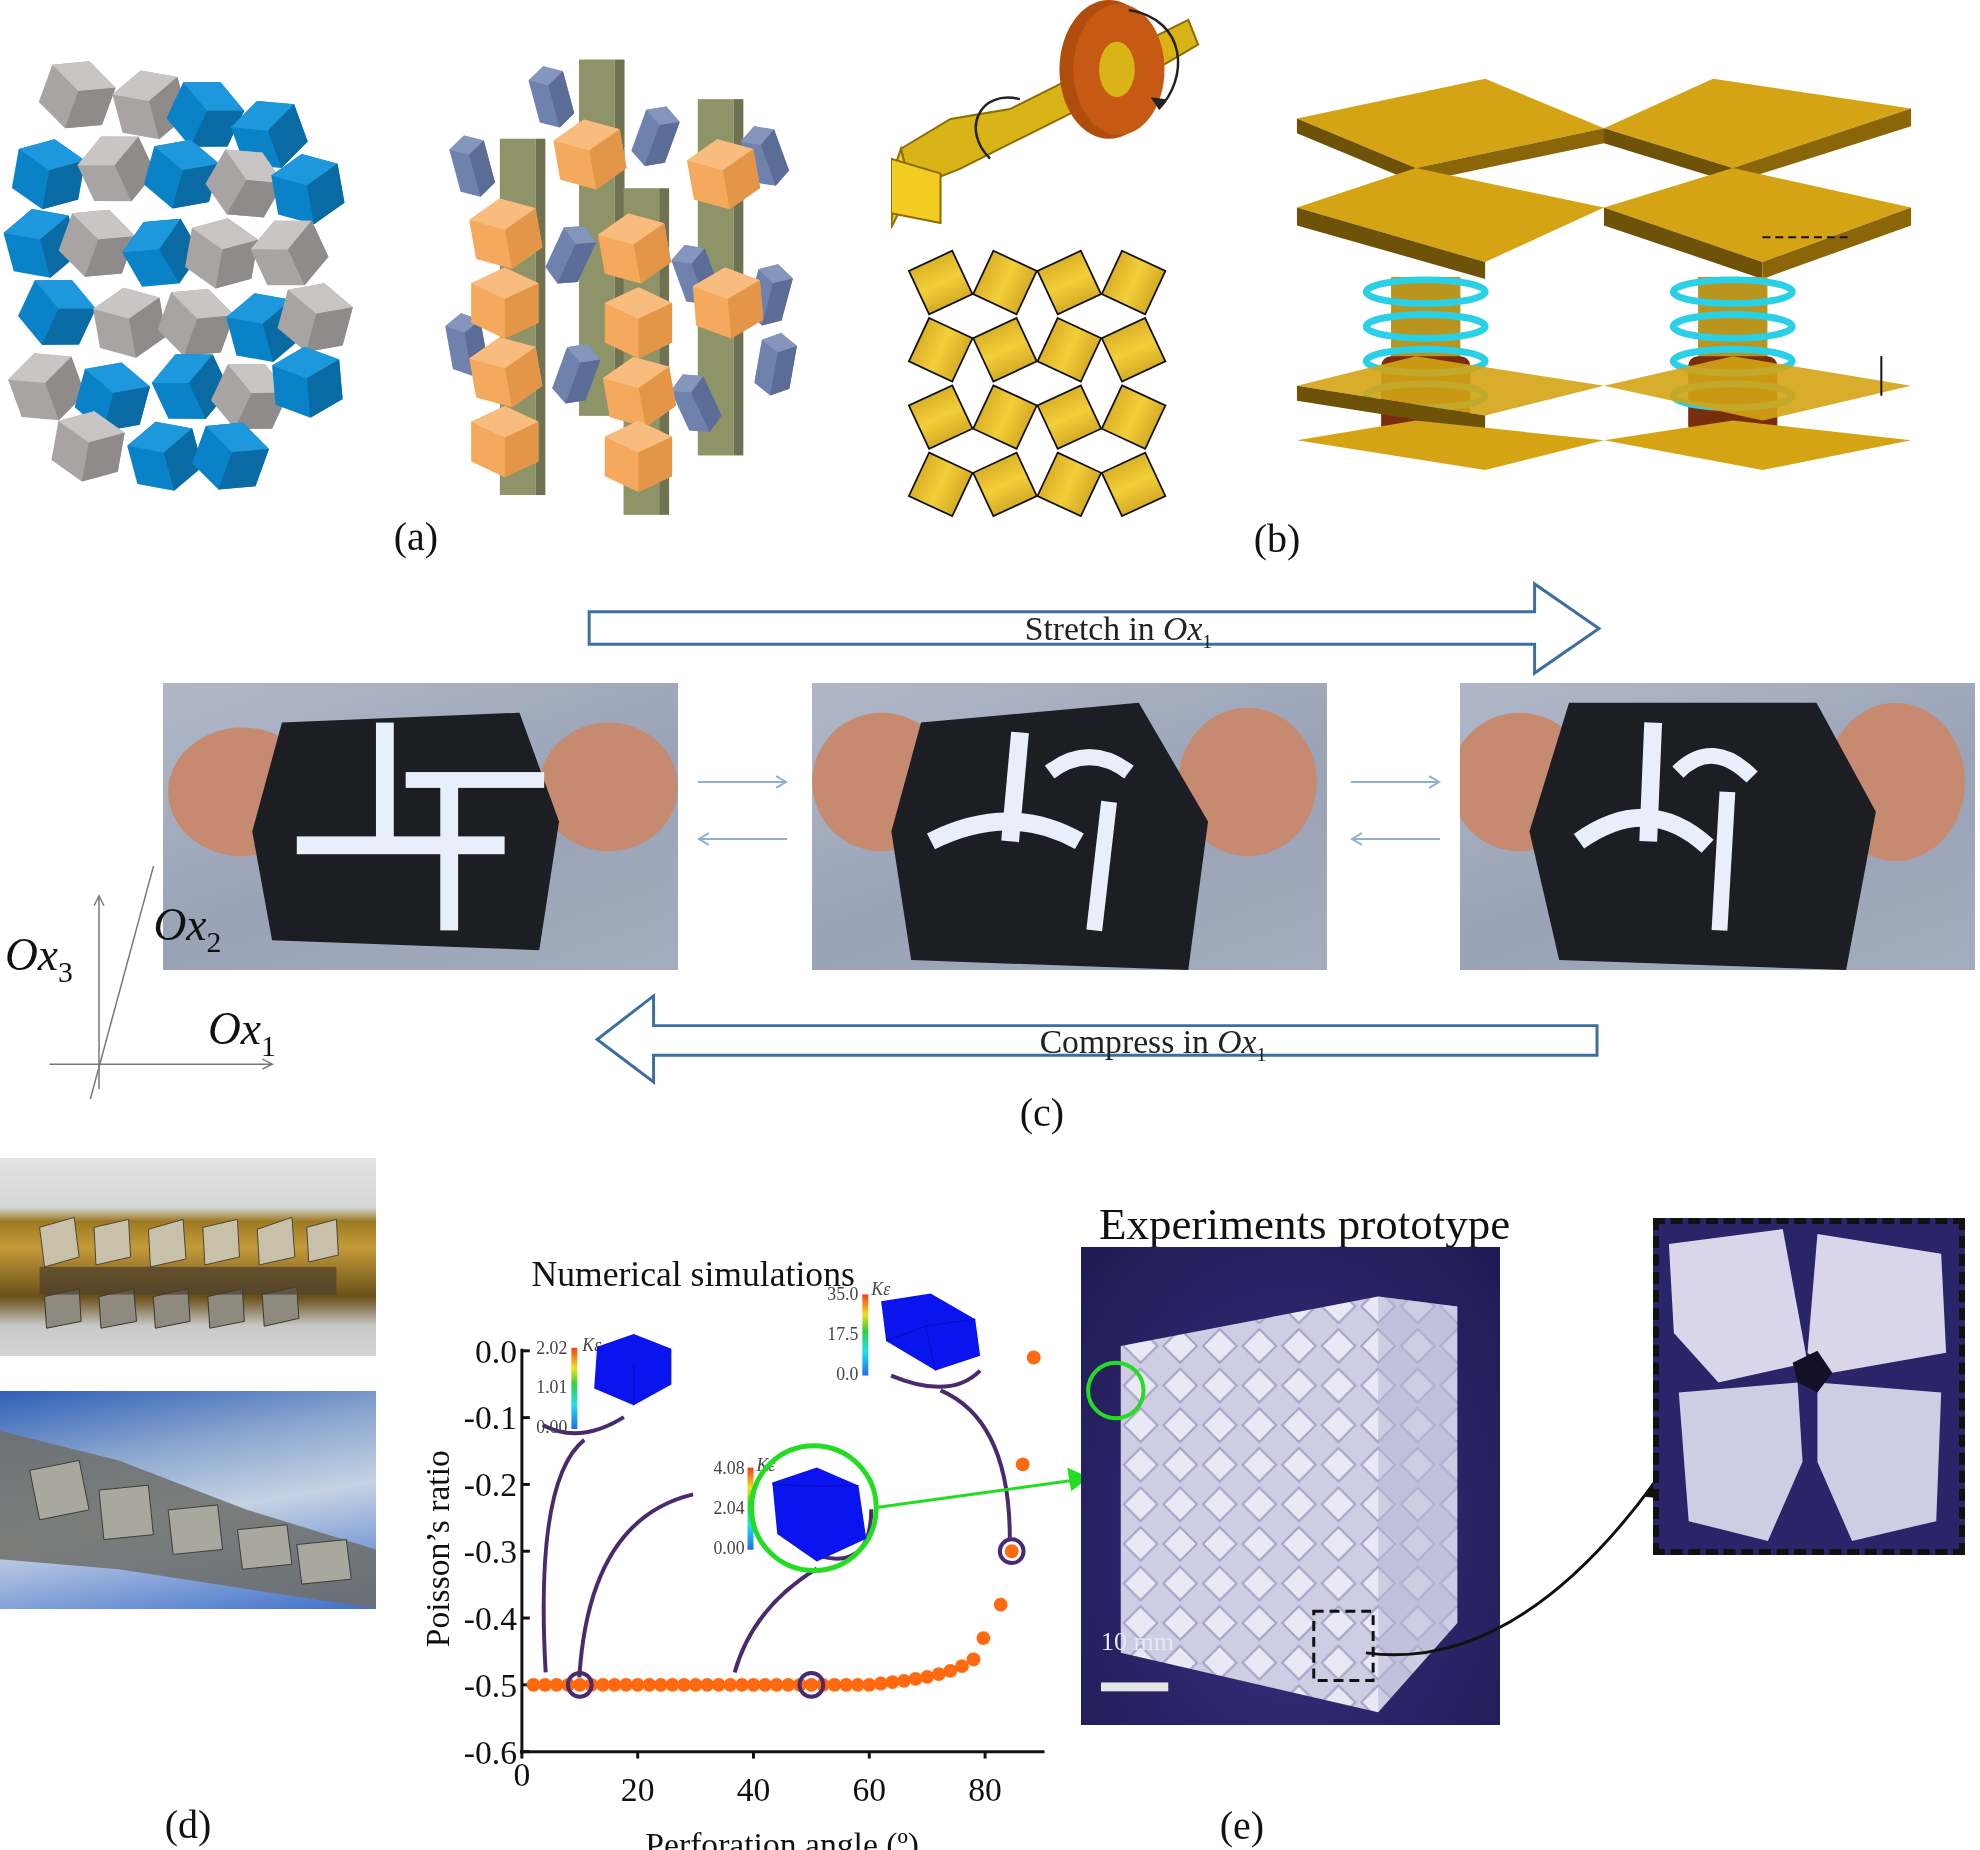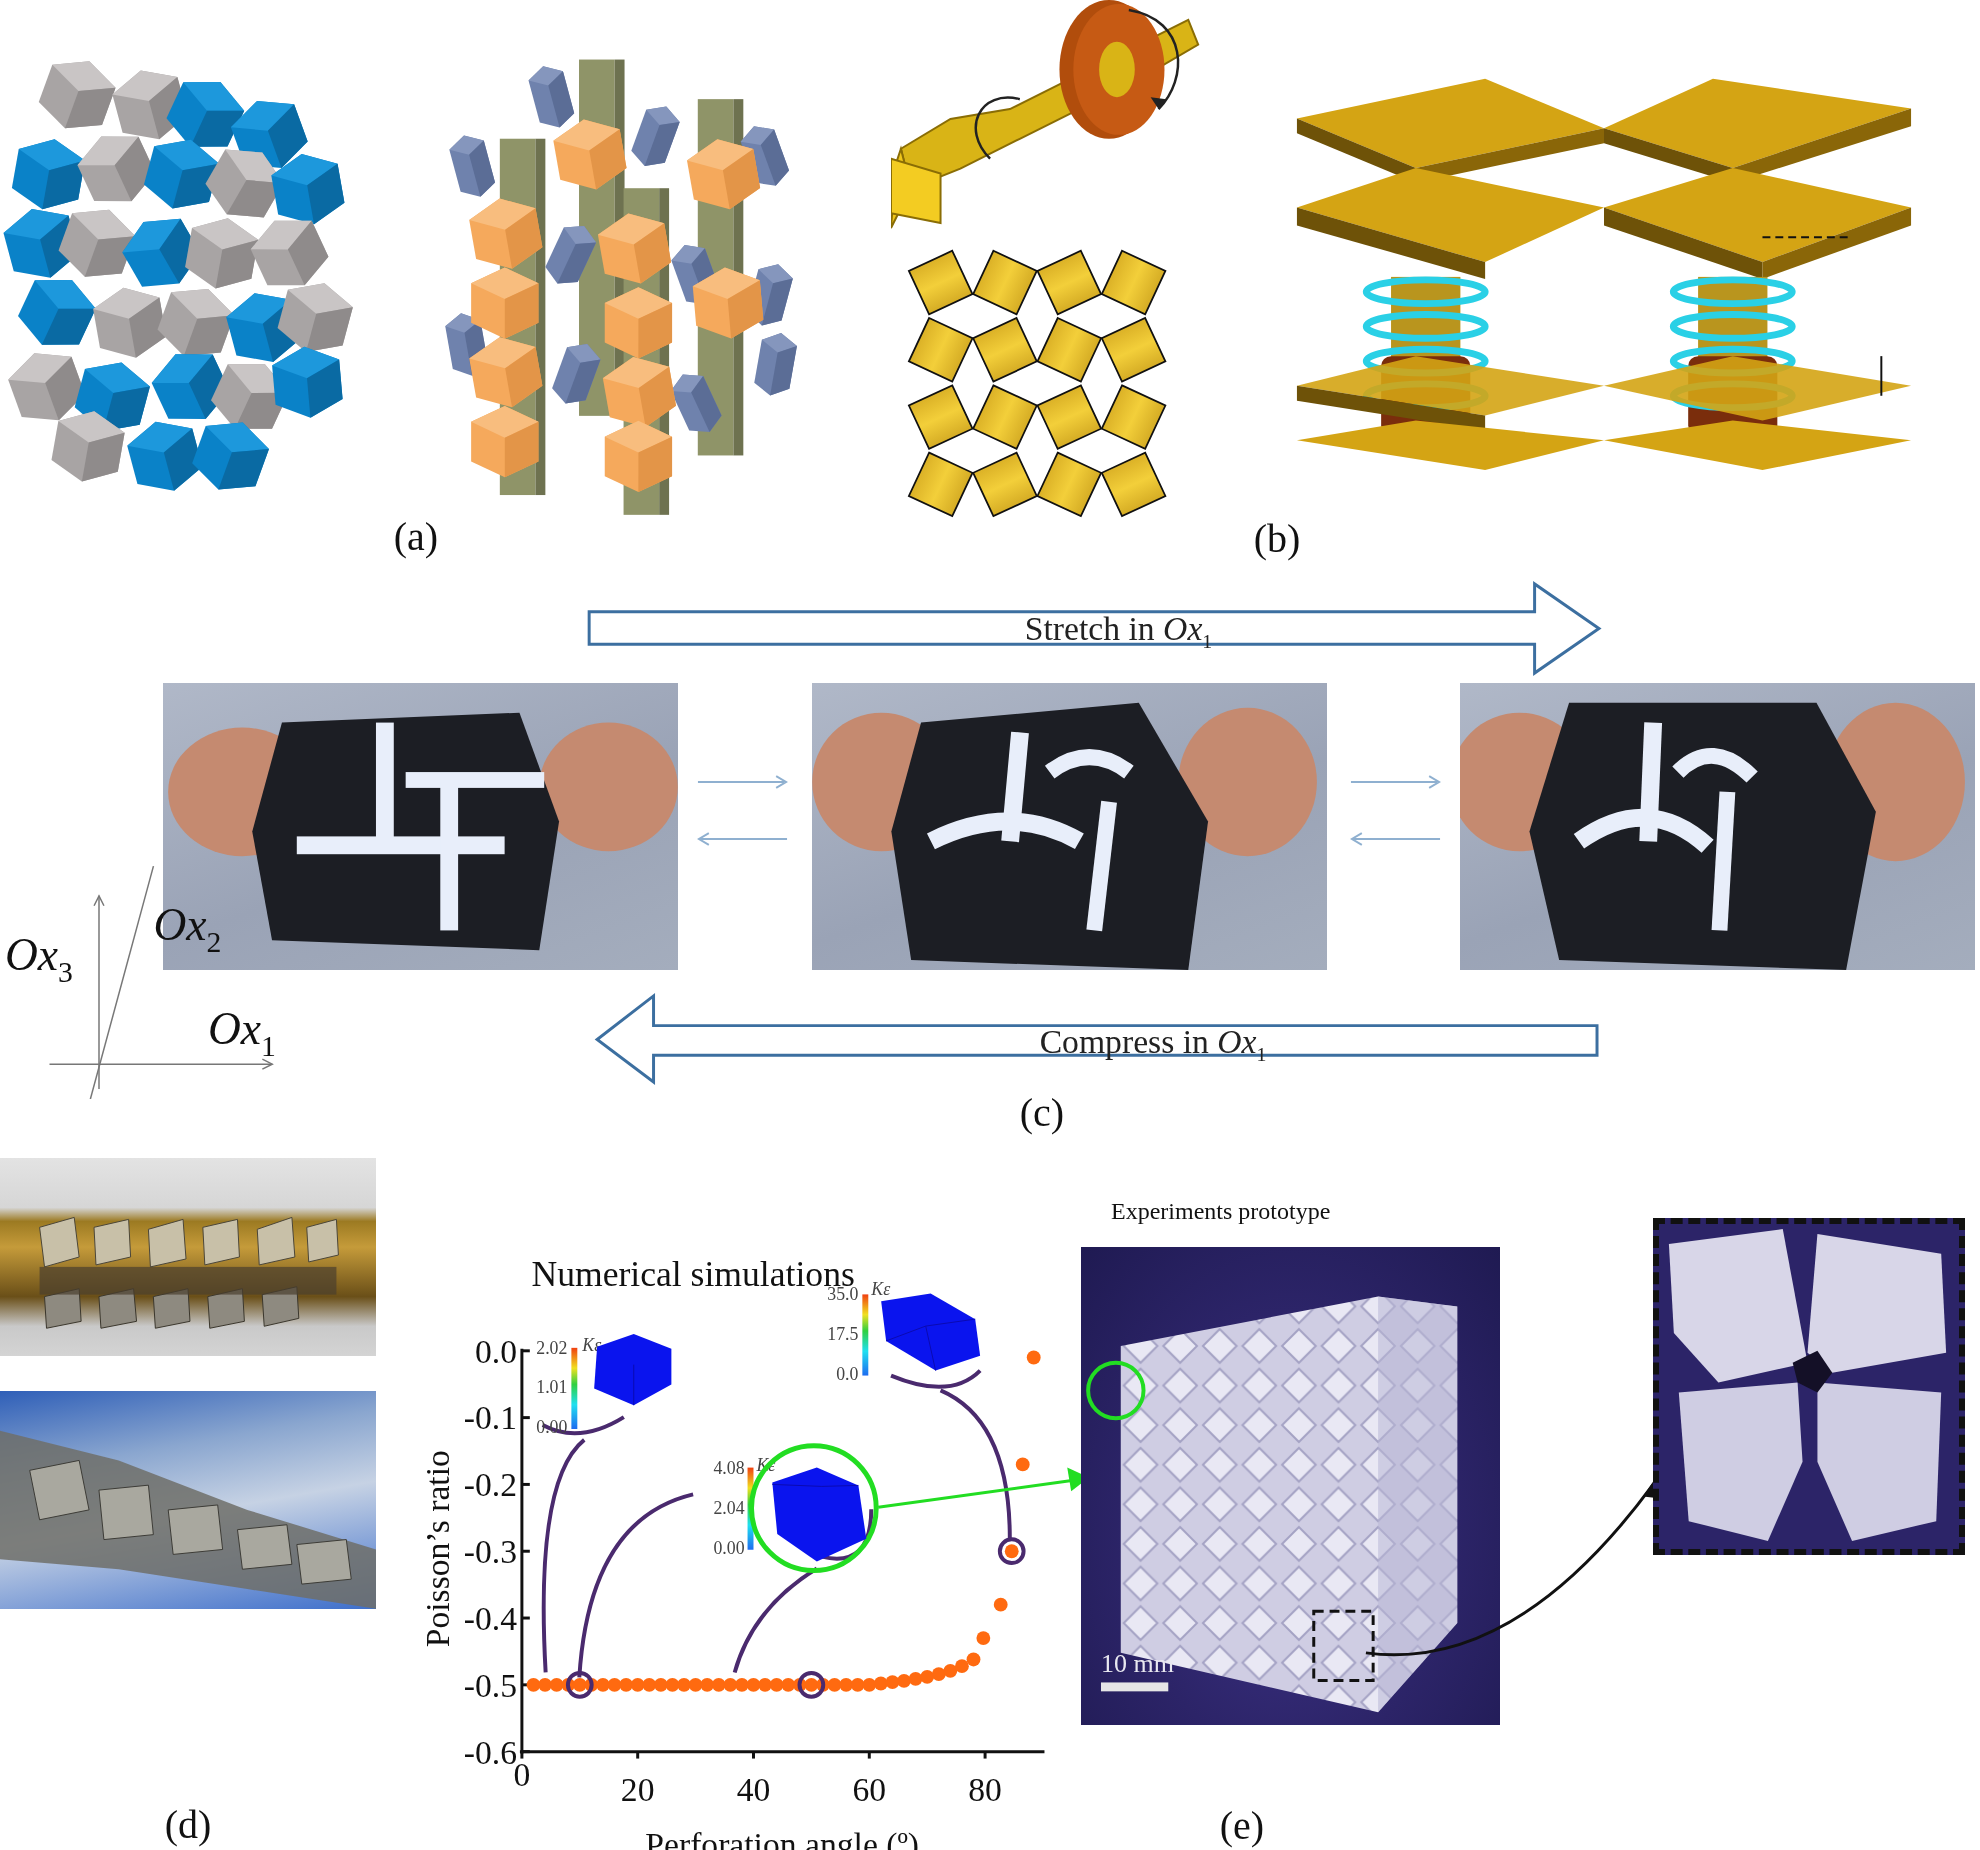--- a/index.html
+++ b/index.html
@@ -444,36 +444,36 @@
       <text class="cb-text" x="867" y="1289" text-anchor="end">17.5</text>
       <text class="cb-text" x="867" y="1329" text-anchor="end">0.0</text>
       <text x="880" y="1244" font-size="18" font-style="italic" fill="#444">Kε</text>
       <polygon points="890,1250 940,1242 985,1268 990,1305 945,1320 895,1290" fill="#0a14ee"></polygon>
       <path d="M895,1290 L935,1275 L985,1268 M935,1275 L945,1320" stroke="#0a0ab0" stroke-width="1" fill="none"></path>
     </g>
   </svg>
 </div>
 
 <div class="abs" style="left:1069px;top:1168px;width:911px;height:682px;">
-  <div class="abs" style="left:30px;top:30px;font-size:24px;white-space:nowrap;margin-left:12px;">Experiments prototype</div>
+  <div class="abs" style="left:30px;top:30px;font-size:45px;white-space:nowrap;">Experiments prototype</div>
   <div class="photo" style="left:12px;top:79px;width:419px;height:478px;background:radial-gradient(ellipse at 50% 60%,#3e3388 0%,#2c2468 55%,#1f1a52 100%);">
     <svg width="419" height="478" viewBox="0 0 423 483">
       <defs>
         <pattern id="bumps" width="40" height="40" patternUnits="userSpaceOnUse">
           <rect width="40" height="40" fill="#cfcde3"></rect>
           <polygon points="20,3 37,20 20,37 3,20" fill="#e9e8f4" stroke="#a4a2c4" stroke-width="2"></polygon>
         </pattern>
       </defs>
       <polygon points="40,100 300,50 380,60 380,380 300,470 40,410" fill="url(#bumps)"></polygon>
       <polygon points="300,50 380,60 380,380 300,470" fill="#b8b6d6" opacity="0.55"></polygon>
       <circle cx="35" cy="145" r="28" fill="none" stroke="#22dd22" stroke-width="4"></circle>
       <rect x="235" y="368" width="60" height="70" fill="none" stroke="#111" stroke-width="3" stroke-dasharray="10,6"></rect>
       <rect x="20" y="440" width="68" height="9" fill="#e6e6e6"></rect>
     </svg>
-    <div class="abs" style="left:20px;top:402px;color:#e8e8f0;font-size:26px;white-space:nowrap;">10 mm</div>
+    <div class="abs" style="left:20px;top:380px;color:#e8e8f0;font-size:26px;white-space:nowrap;">10 mm</div>
   </div>
   <svg width="396" height="297" style="position:absolute;left:287px;top:277px;" viewBox="0 0 400 300">
     <path d="M10,210 Q160,230 300,40" fill="none" stroke="#111" stroke-width="3"></path>
     <polygon points="306,28 290,52 308,54" fill="#111"></polygon>
   </svg>
   <div class="photo" style="left:584px;top:50px;width:312px;height:337px;border:6px dashed #111;box-sizing:border-box;background:#2c2468;">
     <svg width="300" height="325" viewBox="0 0 303 328">
       <polygon points="10,20 125,5 150,140 60,160 15,110" fill="#d8d6e8"></polygon>
       <polygon points="160,10 285,30 290,130 175,150 150,130" fill="#d8d6e8"></polygon>
       <polygon points="20,170 140,160 145,240 110,320 30,300" fill="#cfcde3"></polygon>

